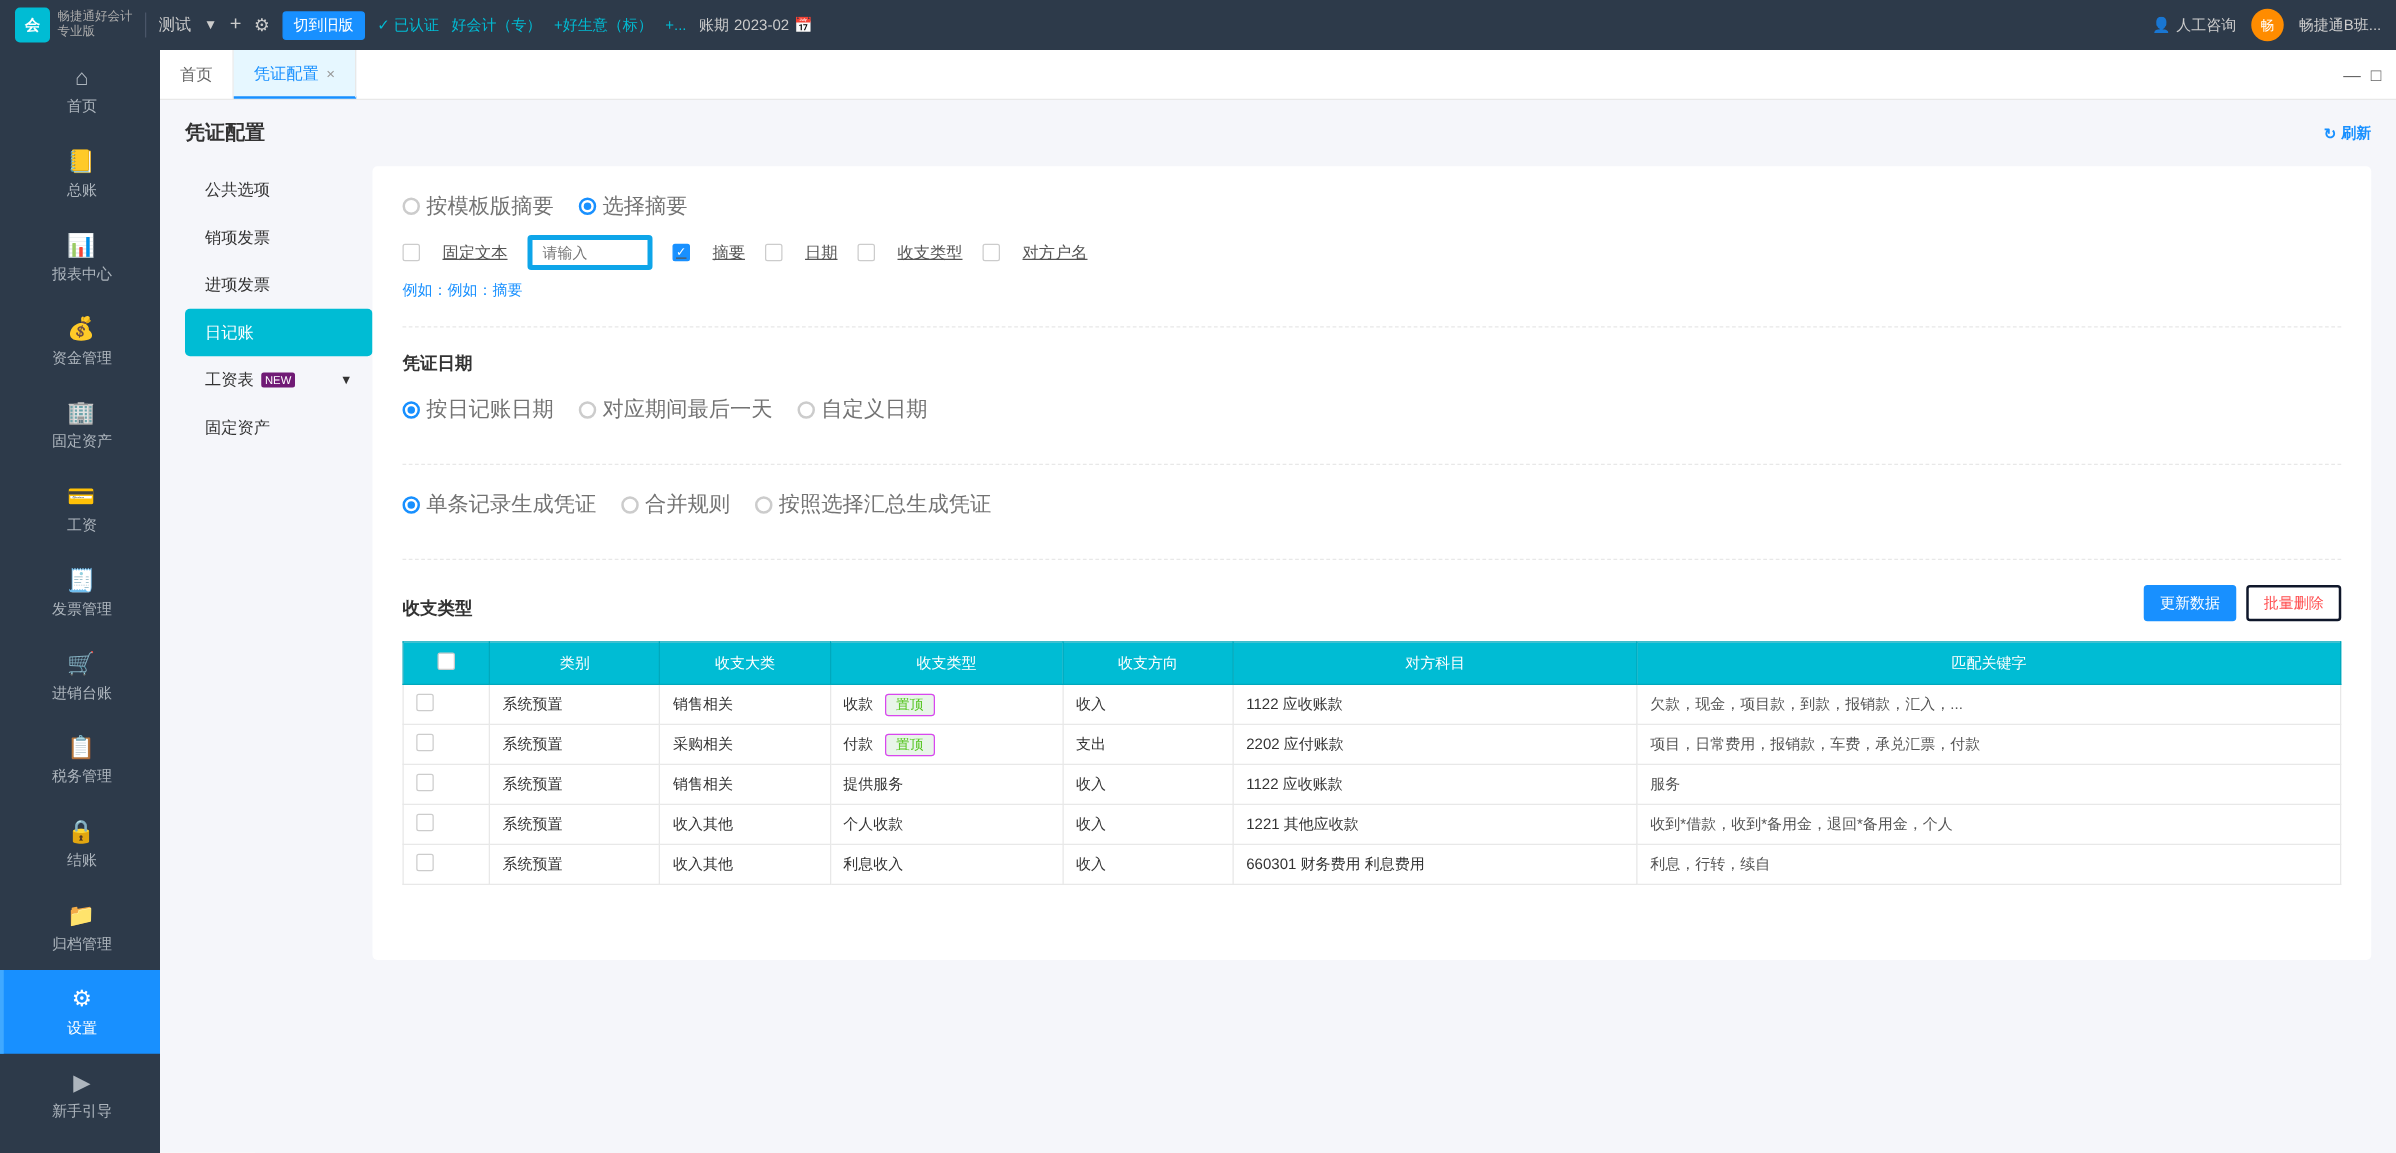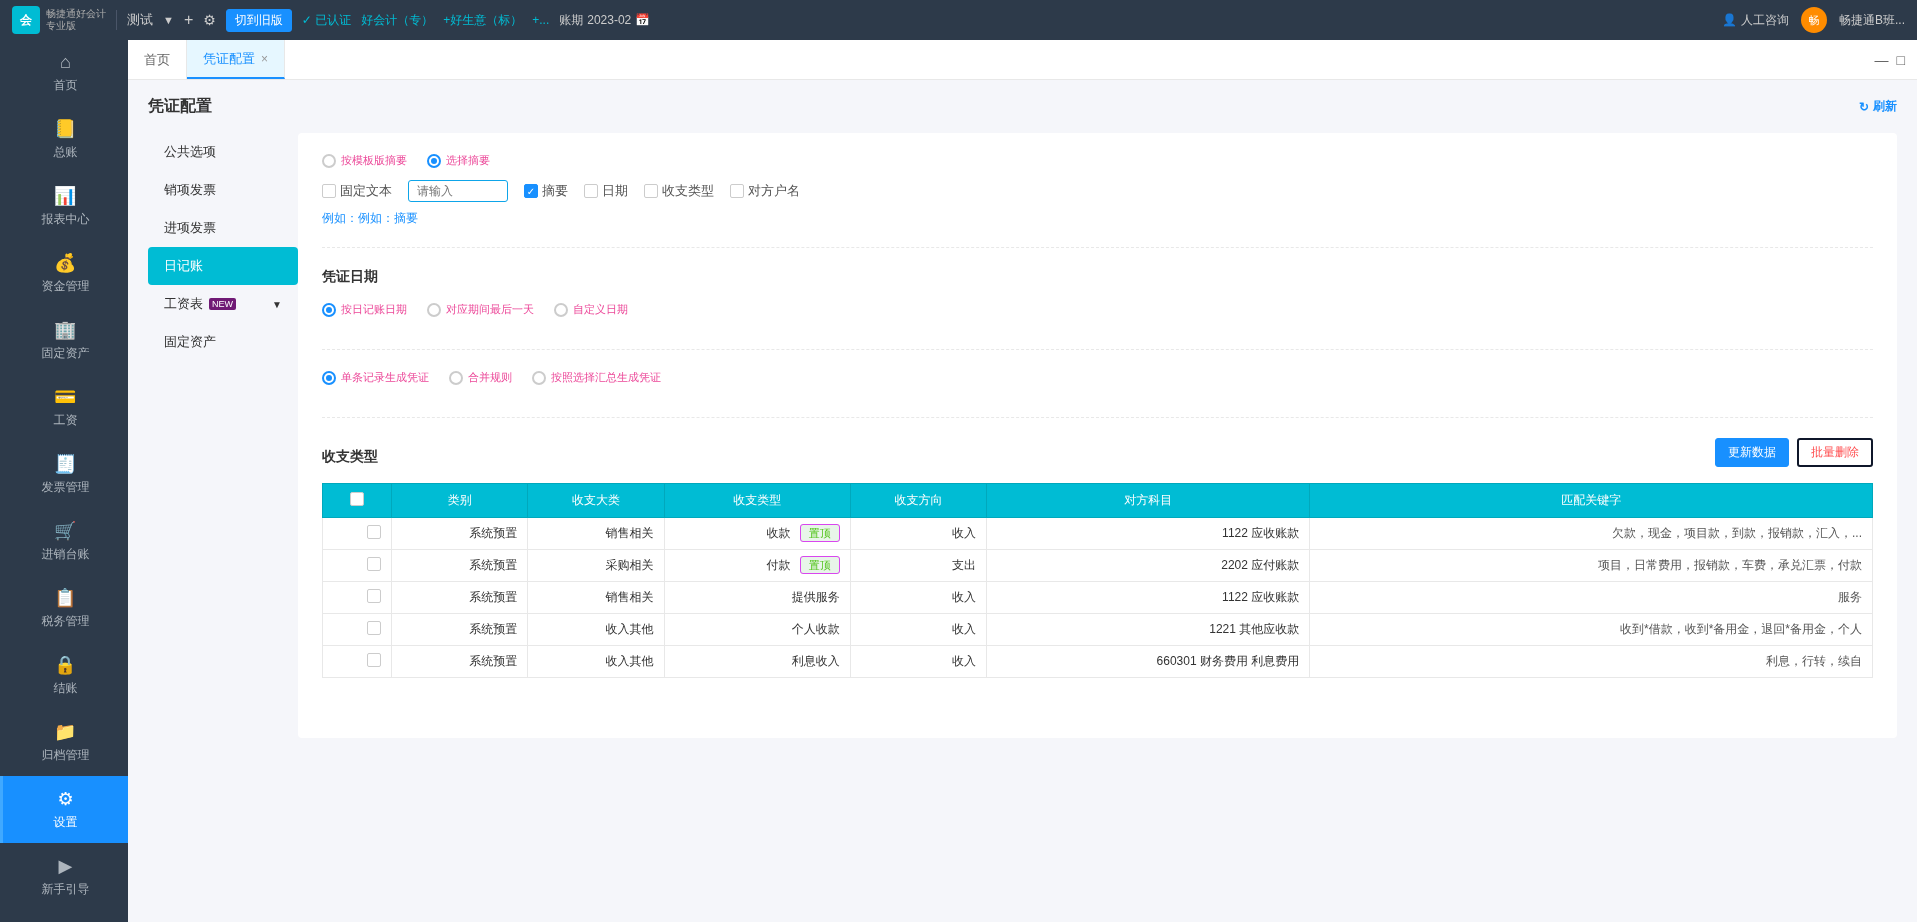--- a/index.html
+++ b/index.html
@@ -56,40 +56,40 @@
     .left-nav-item .new-badge { background: #701a75; color: white; font-size: 9px; padding: 1px 3px; border-radius: 2px; }
     .left-nav-item .arrow { margin-left: auto; font-size: 10px; }
 
     
     .config-area { flex: 1; background: #fff; padding: 20px 24px; border-radius: 4px; overflow-y: auto; }
 
     
     .section { border-bottom: 1px dashed #e8e8e8; padding-bottom: 20px; margin-bottom: 20px; }
     .section-title { font-size: 14px; font-weight: bold; color: #333; margin-bottom: 16px; }
     .radio-group { display: flex; align-items: center; gap: 20px; margin-bottom: 12px; }
-    .radio-item { display: flex; align-items: center; gap: 5px; cursor: pointer; color: #ec4899; font-size: 11px; }
+    .radio-item { display: flex; align-items: center; gap: 5px; cursor: pointer; color: #737373; font-size: 17px; }
     .radio-circle { width: 14px; height: 14px; border: 2px solid #ccc; border-radius: 50%; display: flex; align-items: center; justify-content: center; flex-shrink: 0; }
     .radio-circle.selected { border-color: #1890ff; }
     .radio-circle.selected::after { content: ''; width: 6px; height: 6px; background: #1890ff; border-radius: 50%; }
     .checkbox-row { display: flex; align-items: center; gap: 16px; margin-top: 10px; }
-    .checkbox-item { display: flex; align-items: center; gap: 4px; cursor: pointer; font-size: 13px; color: #555; }
+    .checkbox-item { display: flex; align-items: center; gap: 18px; cursor: pointer; font-size: 13px; color: #555; text-decoration: underline; }
     .checkbox-box { width: 14px; height: 14px; border: 1px solid #ccc; border-radius: 2px; display: flex; align-items: center; justify-content: center; flex-shrink: 0; }
     .checkbox-box.checked { background: #1890ff; border-color: #1890ff; color: white; font-size: 10px; }
-    .text-input { border: 1px solid #0ea5e9; border-radius: 3px; padding: 3px 8px; font-size: 12px; color: #999; width: 100px; outline: none; }
+    .text-input { border: 4px solid #0ea5e9; border-radius: 3px; padding: 3px 8px; font-size: 12px; color: #999; width: 100px; outline: none; }
     .example-text { color: #1890ff; font-size: 12px; margin-top: 8px; }
 
     
     .table-header { display: flex; justify-content: flex-end; gap: 8px; margin-bottom: 8px; }
     .table-btn { padding: 4px 12px; border-radius: 3px; font-size: 12px; cursor: pointer; }
     .table-btn.primary { background: #1890ff; color: white; border: 1px solid #1890ff; }
     .table-btn.danger { background: #fff; color: #ff4d4f; border: 2px solid #0f172a; }
 
     .data-table { width: 100%; border-collapse: collapse; font-size: 12px; }
     .data-table th { background: #00bcd4; color: white; padding: 8px 10px; text-align: center; font-weight: normal; border: 1px solid #00a8bc; }
-    .data-table td { padding: 7px 10px; text-align: right; border: 1px solid #e8e8e8; background: #fff; }
+    .data-table td { padding: 7px 10px; text-align: left; border: 1px solid #e8e8e8; background: #fff; }
     .table-checkbox { width: 14px; height: 14px; border: 1px solid #ccc; border-radius: 2px; cursor: pointer; display: inline-block; }
     .table-checkbox.header { background: #fff; }
     .tag-top { background: #e8f5e9; color: #52c41a; border: 1px solid #d946ef; border-radius: 3px; padding: 2px 8px; font-size: 11px; cursor: pointer; }
     .col-keywords { text-align: left; color: #555; max-width: 300px; overflow: hidden; text-overflow: ellipsis; white-space: nowrap; }
 
     
     .section:last-child { border-bottom: none; }
   </style>
 </head>
 <body>

